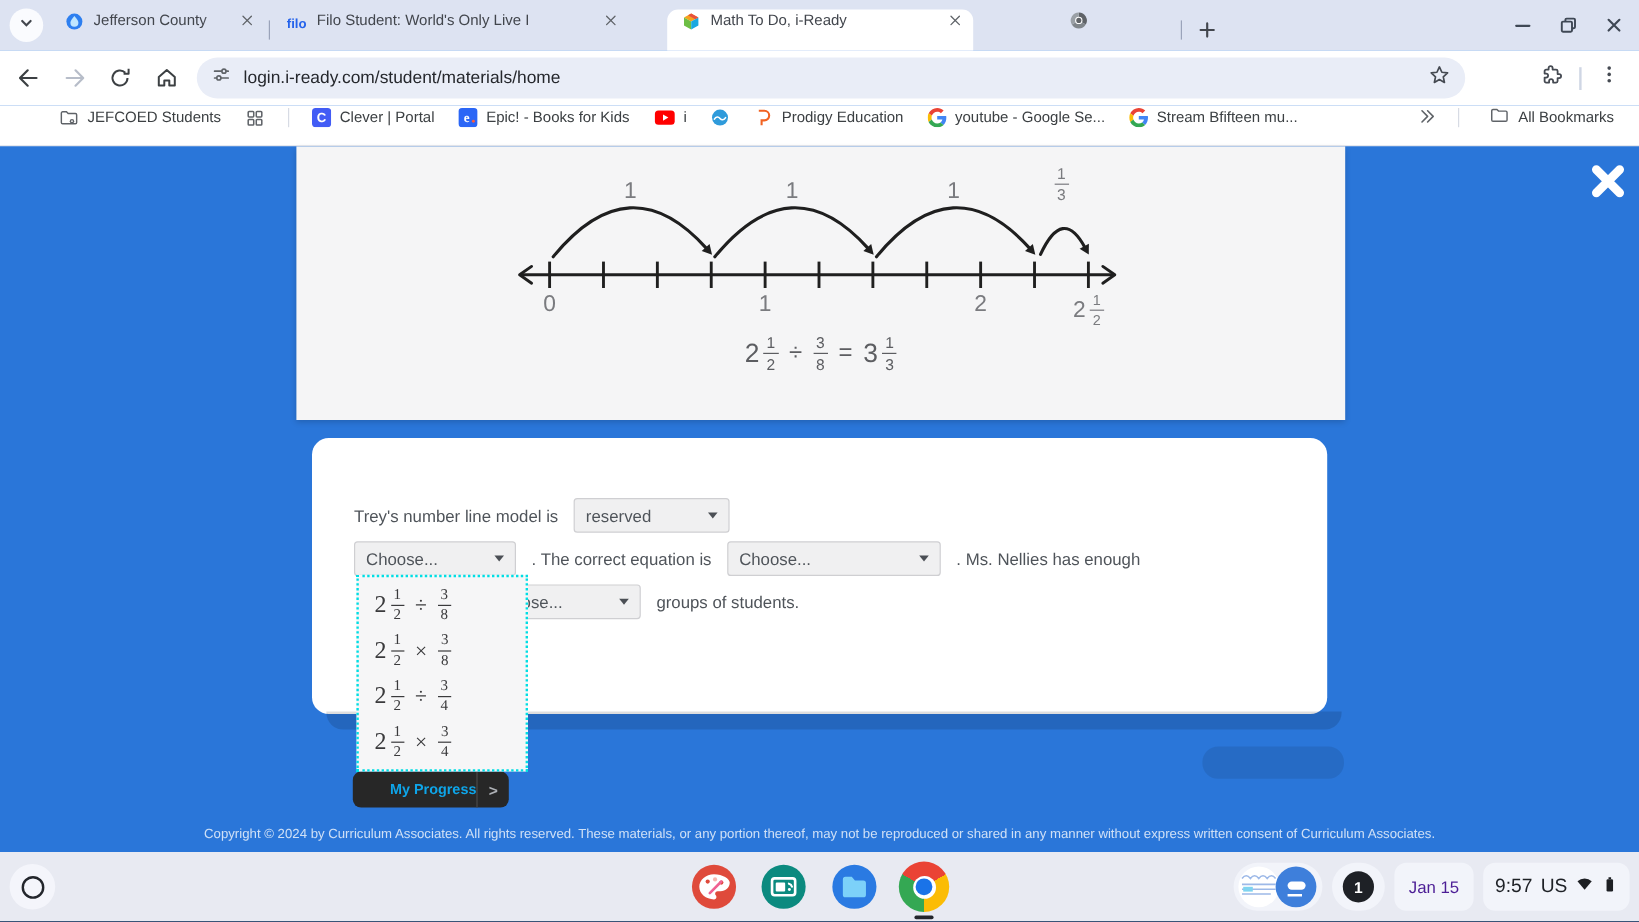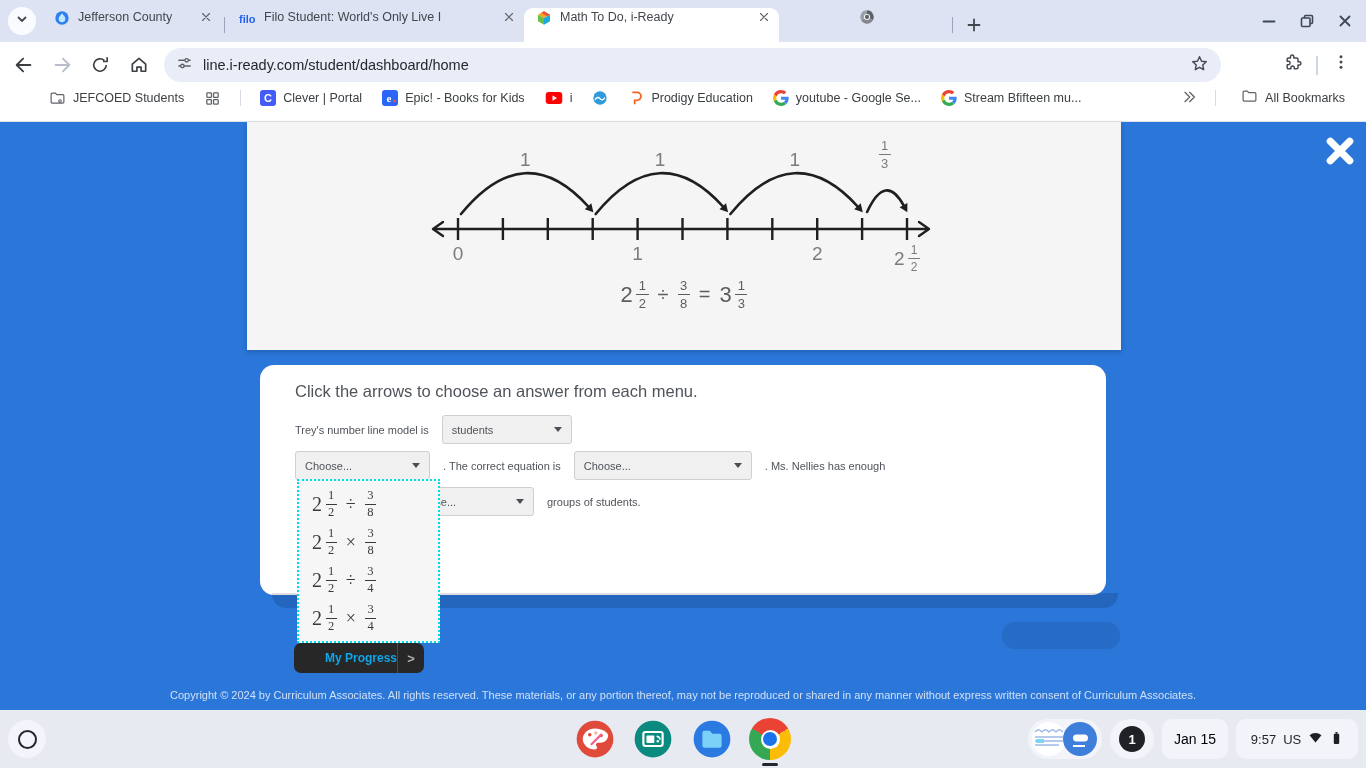--- a/index.html
+++ b/index.html
@@ -54,21 +54,21 @@
   .equation .frac{font-size:13px;}
   .equation .op{font-size:20px;margin:0 2px;}
 
   .frac{display:inline-flex;flex-direction:column;align-items:center;line-height:1.05;font-size:12px;}
   .frac .fn{border-bottom:1.4px solid currentColor;padding:0 2.5px 1.5px;}
   .frac .fd{padding-top:1.5px;}
   .mixed{display:inline-flex;align-items:center;gap:3.5px;}
 
   .card{position:absolute;left:260px;top:243px;width:846px;height:230px;background:#fff;border-radius:14px;color:#4f545a;}
   .prompt{position:absolute;left:35px;top:17px;font-size:16.5px;}
-  .qrow{position:absolute;left:35px;display:flex;align-items:center;gap:13px;font-size:11px;box-sizing:border-box;}
+  .qrow{position:absolute;left:35px;display:flex;align-items:center;gap:13px;font-size:14px;box-sizing:border-box;}
   #row1{top:50px}#row2{top:86px}#row3{top:122px;padding-left:104px}
   .dd{height:29px;background:#f0f0f1;border:1px solid #cfcfd2;border-radius:3px;display:flex;align-items:center;
       justify-content:space-between;padding:0 9px;box-sizing:border-box;color:#4f545a;cursor:pointer;flex:none;}
   .dd1{width:130px}.dd2{width:135px}.dd3{width:178px}.dd4{width:135px}
   .caret{width:0;height:0;border-left:4.5px solid transparent;border-right:4.5px solid transparent;
          border-top:5.5px solid #4b4f55;}
 
   .shadow-band{position:absolute;left:272px;top:471px;width:846px;height:15px;background:rgba(0,0,0,.13);
                border-radius:0 0 14px 14px;}
   .deck2{position:absolute;left:1002px;top:500px;width:118px;height:27px;background:rgba(0,0,0,.09);border-radius:13px;}
@@ -99,22 +99,22 @@
                background:conic-gradient(from -60deg,#ea4335 0 120deg,#fbbc05 0 240deg,#34a853 0 360deg);}
   .chrome-white{position:absolute;left:50%;top:50%;width:19px;height:19px;margin:-9.5px;border-radius:50%;background:#fff;}
   .chrome-blue{position:absolute;left:50%;top:50%;width:14px;height:14px;margin:-7px;border-radius:50%;background:#1a73e8;}
   .active-bar{position:absolute;left:762px;top:53px;width:16px;height:3px;border-radius:2px;background:#23262c;}
   .tray-pill{position:absolute;top:9px;height:40px;background:#f2f4fa;display:flex;align-items:center;
              justify-content:center;cursor:pointer;box-sizing:border-box;}
   #tray-preview{left:1028px;width:74px;border-radius:20px;overflow:hidden;}
   #tray-badge{left:1110px;width:44px;border-radius:20px;}
   .badge-circle{width:26px;height:26px;border-radius:50%;background:#1e2126;color:#fff;font-size:13px;font-weight:bold;
                 display:flex;align-items:center;justify-content:center;}
-  #tray-date{left:1162px;width:66px;border-radius:10px;font-size:14px;color:#000000;}
-  #tray-status{left:1236px;width:122px;border-radius:10px;gap:7px;font-size:13px;color:#1e2126;text-align:right;}
+  #tray-date{left:1162px;width:66px;border-radius:10px;font-size:14px;color:#4c1d95;}
+  #tray-status{left:1236px;width:122px;border-radius:10px;gap:7px;font-size:16px;color:#1e2126;text-align:right;}
 </style>
 </head>
 <body>
 
 <div class="screen">
 
   <div class="tabstrip">
     <div class="tab-search">
       <span>
         <svg width="14" height="14" fill="none" stroke="#42464d" stroke-width="1.8" stroke-linecap="round">
@@ -144,21 +144,21 @@
               <text x="0" y="11" font-size="11" font-weight="bold" fill="#2563eb" font-family="Liberation Sans, sans-serif">filo</text>
             </svg>
           </span>
           <span class="tab-title">Filo Student: World's Only Live I</span>
           <span class="tab-close">
             <svg width="12" height="12" viewBox="0 0 24 24" stroke="#5f6368" stroke-width="2.2" stroke-linecap="round">
               <path d="M5 5 L19 19 M19 5 L5 19"></path>
             </svg>
           </span>
         </div>
-        <div class="tab active" style="width: 255px;">
+        <div class="tab active" style="width: 255px; margin-left: 32px;">
           <span class="favicon">
             <svg width="16" height="16" viewBox="0 0 24 24">
               <path d="M12 2 L21 7 L12 12 L3 7 Z" fill="#f6a21d"></path>
               <path d="M3 7 L12 12 V22 L3 17 Z" fill="#6dbe45"></path>
               <path d="M21 7 L12 12 V22 L21 17 Z" fill="#19a8e0"></path>
               <path d="M12 2 L21 7 L17 9.2 L8 4.2 Z" fill="#e8513d"></path>
             </svg>
           </span>
           <span class="tab-title">Math To Do, i-Ready</span>
           <span class="tab-close">
@@ -234,21 +234,21 @@
         </svg>
     </span>
     <div class="omnibox">
       <span>
         <svg width="17" height="17" viewBox="0 0 24 24" fill="none" stroke="#5f6368" stroke-width="2" stroke-linecap="round">
             <path d="M4 7.5 h16 M4 15.5 h16"></path>
             <circle cx="15" cy="7.5" r="2.4" fill="#e9edf7"></circle>
             <circle cx="9" cy="15.5" r="2.4" fill="#e9edf7"></circle>
           </svg>
       </span>
-      <span class="url">line.i-ready.com/student/dashboard/home</span>
+      <span class="url">login.i-ready.com/student/materials/home</span>
       <span>
         <svg width="19" height="19" viewBox="0 0 24 24" fill="none" stroke="#454a52" stroke-width="1.8" stroke-linejoin="round">
             <path d="M12 3.5 l2.6 5.6 6 .7 -4.5 4.1 1.2 5.9 -5.3-3 -5.3 3 1.2-5.9 -4.5-4.1 6-.7 z"></path>
           </svg>
       </span>
     </div>
     <span class="tb-right" id="ext-btn">
       <svg width="20" height="20" viewBox="0 0 24 24" fill="none" stroke="#454a52" stroke-width="1.8" stroke-linejoin="round">
           <path d="M9 4.5 a2 2 0 0 1 4 0 V6 h3.5 A1.5 1.5 0 0 1 18 7.5 v3 h1.5 a2 2 0 0 1 0 4 H18 v3 a1.5 1.5 0 0 1-1.5 1.5 h-3 v-1.5 a2 2 0 0 0-4 0 V19 h-3 A1.5 1.5 0 0 1 5 17.5 v-3.5 h1.5 a2 2 0 0 0 0-4 H5 V7.5 A1.5 1.5 0 0 1 6.5 6 H9 z"></path>
         </svg>
@@ -441,25 +441,24 @@
         </div>
     </div>
 
     <button class="close-x">
       <svg width="34" height="34" viewBox="0 0 28 28">
           <path d="M6 6 L22 22 M22 6 L6 22" stroke="#fff" stroke-width="6" stroke-linecap="round"></path>
         </svg>
     </button>
 
     <div class="card">
-      <div class="prompt">Click the arrows to choose an answer from each menu.</div>
       <div class="qrow" id="row1">
         <span>Trey's number line model is</span>
         <span class="dd dd1">
-          <span>students</span>
+          <span>reserved</span>
           <span class="caret"></span>
         </span>
       </div>
       <div class="qrow" id="row2">
         <span class="dd dd2">
           <span>Choose...</span>
           <span class="caret"></span>
         </span>
         <span>. The correct equation is</span>
         <span class="dd dd3">

